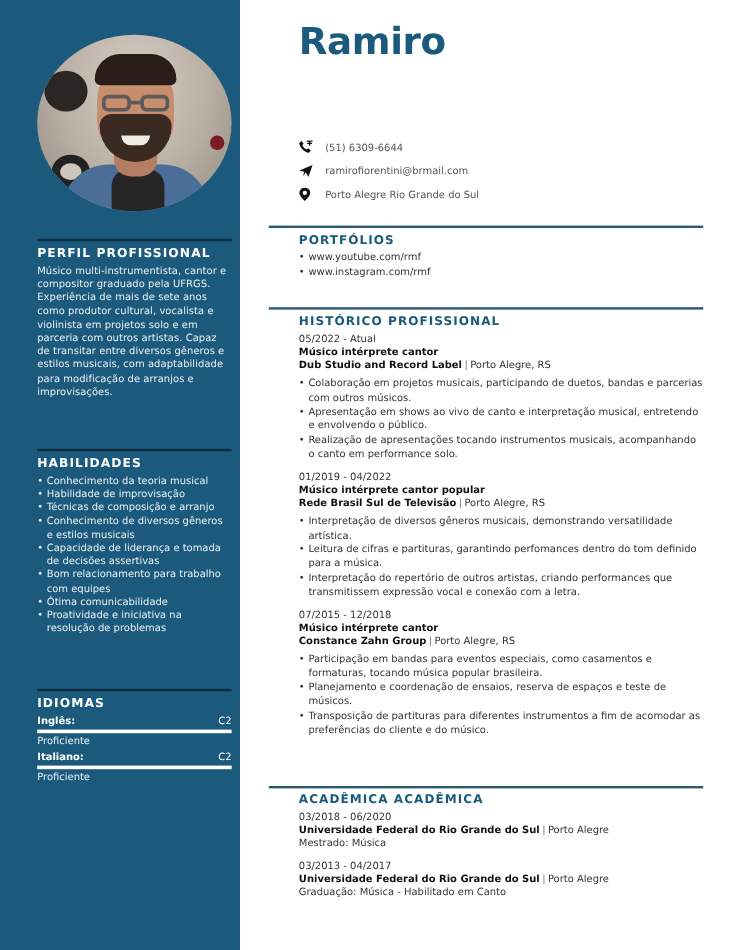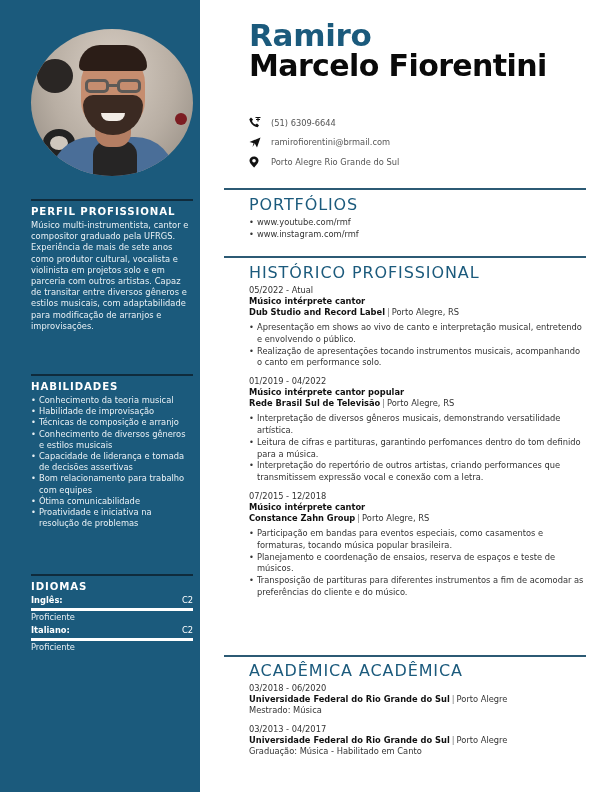--- a/index.html
+++ b/index.html
@@ -57,21 +57,21 @@
       color: #0a0a0a; line-height: 36px; letter-spacing: -0.6px;
     }
     .contact { position: absolute; left: 25px; top: 113px; }
     .contact-row { display: flex; align-items: center; height: 19.5px; font-size: 8.3px; color: #555; }
     .contact-row .ic { width: 22px; display: flex; align-items: center; }
     .contact-row svg { display: block; }
 
     .m-section { position: absolute; left: 25px; width: 337px; }
     .m-rule { position: absolute; left: 0; width: 362px; height: 1.5px; background: #2c5a74; }
     .m-title {
-      font-weight: normal; font-size: 16px; letter-spacing: 0.9px; color: #1b5a7c; margin-bottom: 3px;
+      font-weight: bold; font-size: 10px; letter-spacing: 0.9px; color: #1b5a7c; margin-bottom: 3px;
     }
     .m-list { list-style: none; }
     .m-list li { font-size: 8.3px; line-height: 11.8px; color: #333; padding-left: 8px; position: relative; }
     .m-list li::before { content: "•"; position: absolute; left: 0; top: 0; }
 
     .job { margin-bottom: 7px; }
     .job-date { font-size: 8.3px; line-height: 11px; color: #333; }
     .job-title { font-size: 8.3px; line-height: 11px; font-weight: bold; color: #111; }
     .job-co { font-size: 8.3px; line-height: 11px; color: #333; margin-bottom: 4px; }
     .job-co b { color: #111; }
@@ -140,21 +140,20 @@
       </div>
       <div class="lang-bar"></div>
       <div class="lang-level">Proficiente</div>
     </div>
   </div>
 
 </div>
 
 <div class="main">
   <div class="name-first">Ramiro</div>
-  <div class="name-last">Marcelo Fiorentini</div>
 
   <div class="contact">
     <div class="contact-row">
       <span class="ic">
         <svg width="12" height="11" viewBox="0 0 12 11">
             <path d="M2 0.5 L4 2.5 L3 4 C3.6 5.6 4.9 6.9 6.5 7.6 L8 6.5 L10 8.5 L8.6 10.3 C4.5 9.6 1.2 6.4 0.3 2.3 Z" fill="#111"></path>
             <path d="M6.5 0.5 L11.5 0.5 M9 0.5 L9 4.5 M7 2.5 L11 2.5" stroke="#111" stroke-width="1.1"></path>
           </svg>
       </span>
       <span>(51) 6309-6644</span>
@@ -190,20 +189,21 @@
 
   <div class="m-rule" style="top:256px;"></div>
   <div class="m-section" style="top:263px;">
     <div class="m-title">HISTÓRICO PROFISSIONAL</div>
 
     <div class="job">
       <div class="job-date">05/2022 - Atual</div>
       <div class="job-title">Músico intérprete cantor</div>
       <div class="job-co"><b>Dub Studio and Record Label</b><span class="sep">|</span><span>Porto Alegre, RS</span></div>
       <ul class="m-list">
+        <li>Colaboração em projetos musicais, participando de duetos, bandas e parcerias com outros músicos.</li>
         <li>Apresentação em shows ao vivo de canto e interpretação musical, entretendo e envolvendo o público.</li>
         <li>Realização de apresentações tocando instrumentos musicais, acompanhando o canto em performance solo.</li>
       </ul>
     </div>
 
     <div class="job">
       <div class="job-date">01/2019 - 04/2022</div>
       <div class="job-title">Músico intérprete cantor popular</div>
       <div class="job-co"><b>Rede Brasil Sul de Televisão</b><span class="sep">|</span><span>Porto Alegre, RS</span></div>
       <ul class="m-list">

